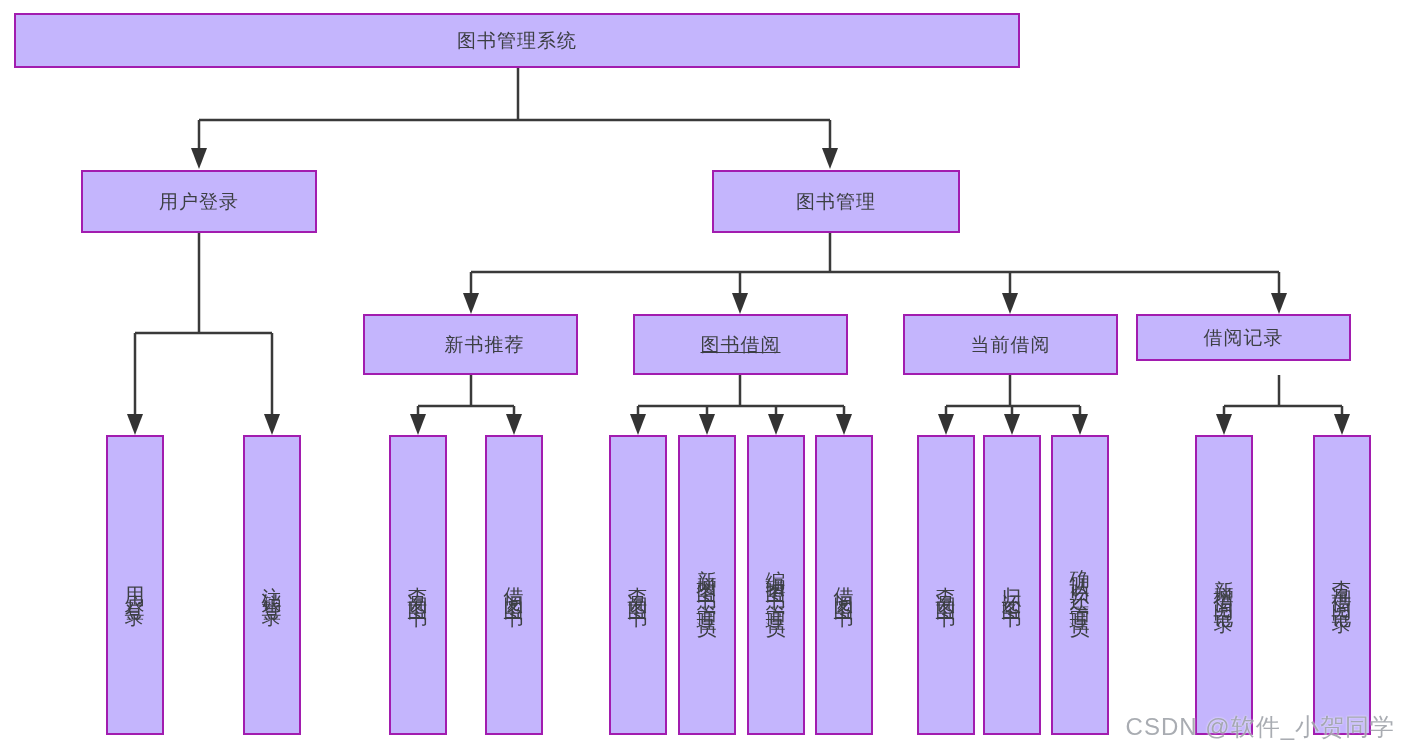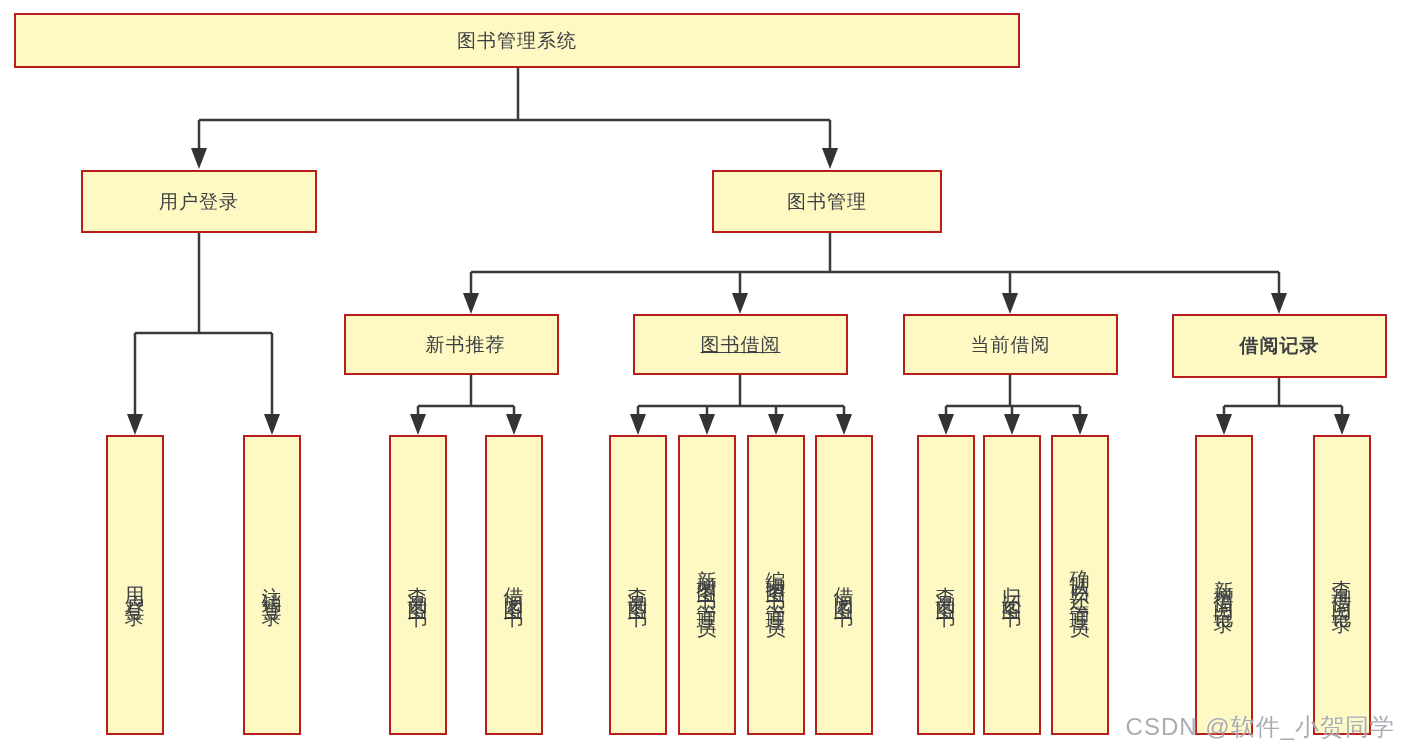--- a/index.html
+++ b/index.html
@@ -6,22 +6,22 @@
   .canvas{
     position:relative;
     width:1405px;height:747px;
     background:#ffffff;
     font-family:"Liberation Sans","DejaVu Sans",sans-serif;
     overflow:hidden;
   }
   .connectors{position:absolute;left:0;top:0;width:1405px;height:747px;}
   .node{
     position:absolute;
-    background:#fef9c3;
-    border:2px solid #b91c1c;
+    background:#c4b5fd;
+    border:2px solid #a21caf;
     box-sizing:border-box;
     display:flex;
     align-items:center;
     justify-content:center;
     color:#3c3f43;
   }
   .node.h{font-size:19px;letter-spacing:1px;}
   .node.v{
     writing-mode:vertical-rl;
     text-orientation:mixed;
@@ -117,34 +117,34 @@
     </g>
   </svg>
 
   <div class="node h" style="left:14px;top:13px;width:1006px;height:55px;">
     <span>图书管理系统</span>
   </div>
 
   <div class="node h" style="left:81px;top:170px;width:236px;height:63px;">
     <span>用户登录</span>
   </div>
-  <div class="node h" style="left:712px;top:170px;width:230px;height:63px;">
+  <div class="node h" style="left:712px;top:170px;width:248px;height:63px;">
     <span>图书管理</span>
   </div>
 
-  <div class="node h" style="left:344px;top:314px;width:215px;height:61px;padding-left:28px;">
+  <div class="node h" style="left:363px;top:314px;width:215px;height:61px;padding-left:28px;">
     <span>新书推荐</span>
   </div>
   <div class="node h" style="left:633px;top:314px;width:215px;height:61px;text-decoration:underline;">
     <span>图书借阅</span>
   </div>
   <div class="node h" style="left:903px;top:314px;width:215px;height:61px;">
     <span>当前借阅</span>
   </div>
-  <div class="node h" style="left:1172px;top:314px;width:215px;height:64px;font-weight:bold;">
+  <div class="node h" style="left:1136px;top:314px;width:215px;height:47px;">
     <span>借阅记录</span>
   </div>
 
   <div class="node v" style="left:106px;top:435px;width:58px;height:300px;">
     <span>用户登录</span>
   </div>
   <div class="node v" style="left:243px;top:435px;width:58px;height:300px;">
     <span>注销登录</span>
   </div>
 

